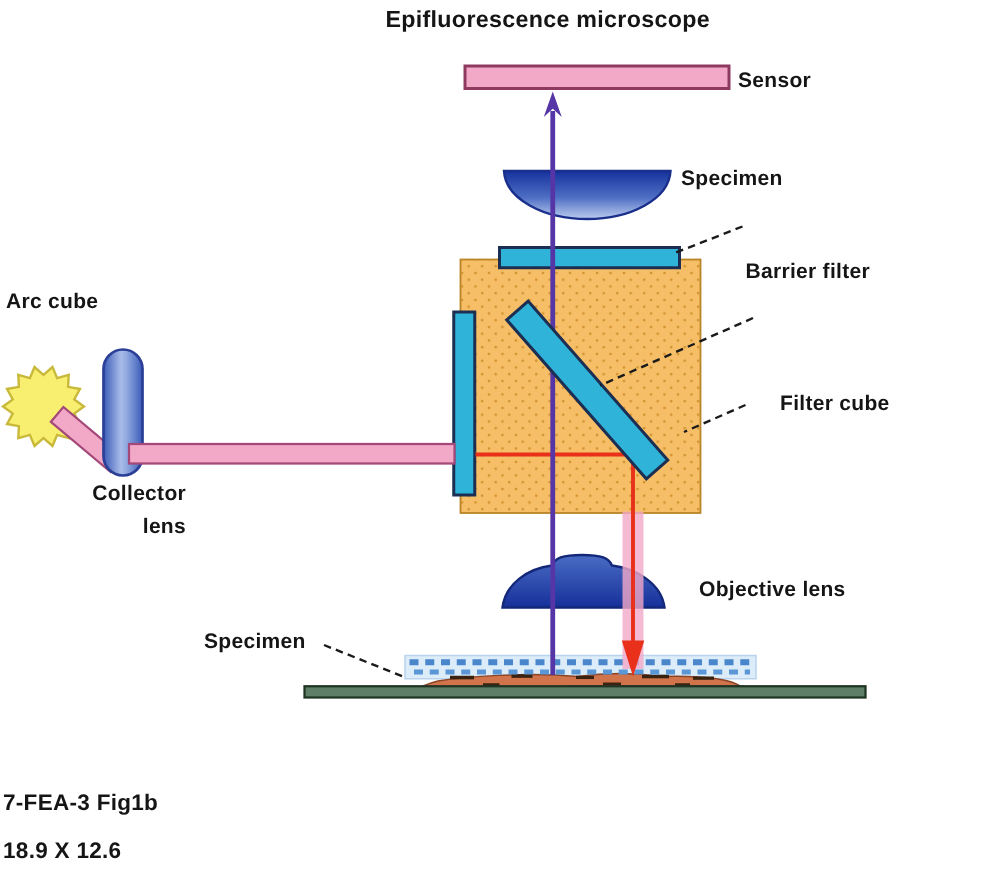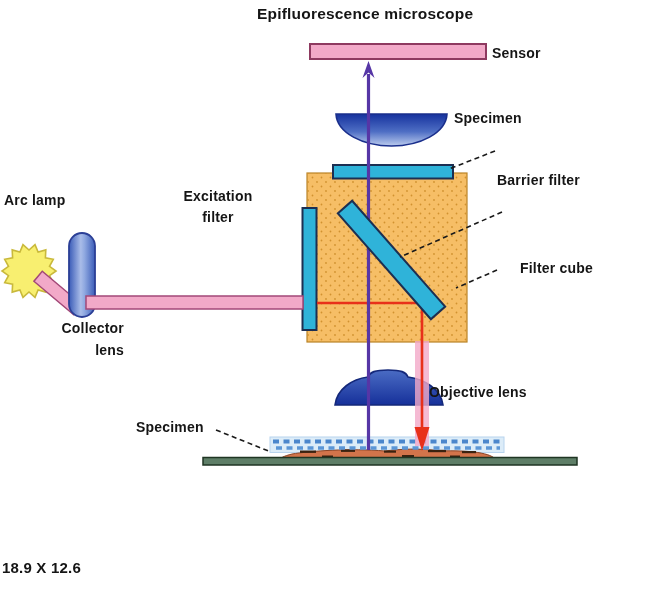--- a/index.html
+++ b/index.html
@@ -101,26 +101,26 @@
 
   <div class="lbl" style="left:492px;top:44px;">Sensor</div>
 
   <div class="lbl" style="left:454px;top:109px;">Specimen</div>
 
   <div class="lbl" style="left:497px;top:139px;margin-top:32px;">Barrier filter</div>
 
 
   <div class="lbl" style="left:501px;top:259px;margin-left:19px;">Filter cube</div>
 
-  <div class="lbl" style="left:4px;top:191px;">Arc lamp</div>
+  <div class="lbl" style="left:4px;top:191px;">Arc cube</div>
 
-  <div class="lbl wrap" style="left:172px;top:186px;width:92px;line-height:21px;">Excitation filter</div>
 
   <div class="lbl wrap" style="left:44px;top:317px;width:80px;line-height:22px;text-align:right;">Collector lens</div>
 
-  <div class="lbl" style="left:429px;top:383px;">Objective lens</div>
+  <div class="lbl" style="left:466px;top:383px;">Objective lens</div>
 
   <div class="lbl" style="left:136px;top:418px;">Specimen</div>
 
+  <div class="lbl caption" style="left:2px;top:526px;">7-FEA-3 Fig1b</div>
 
   <div class="lbl caption" style="left:2px;top:546px;margin-top:12px;">18.9 X 12.6</div>
 
 </div>
 
 </body></html>

